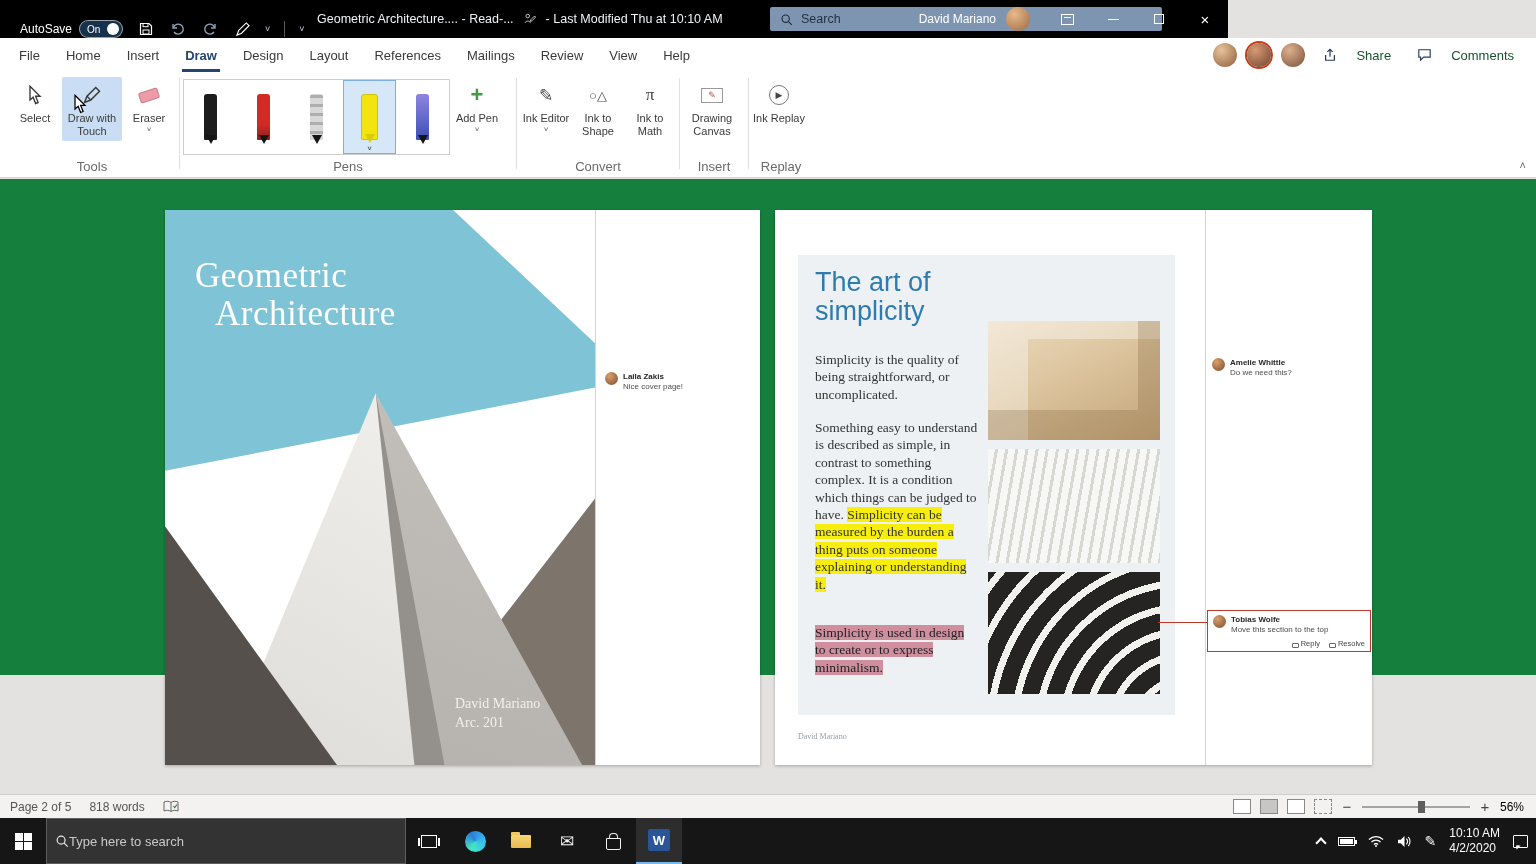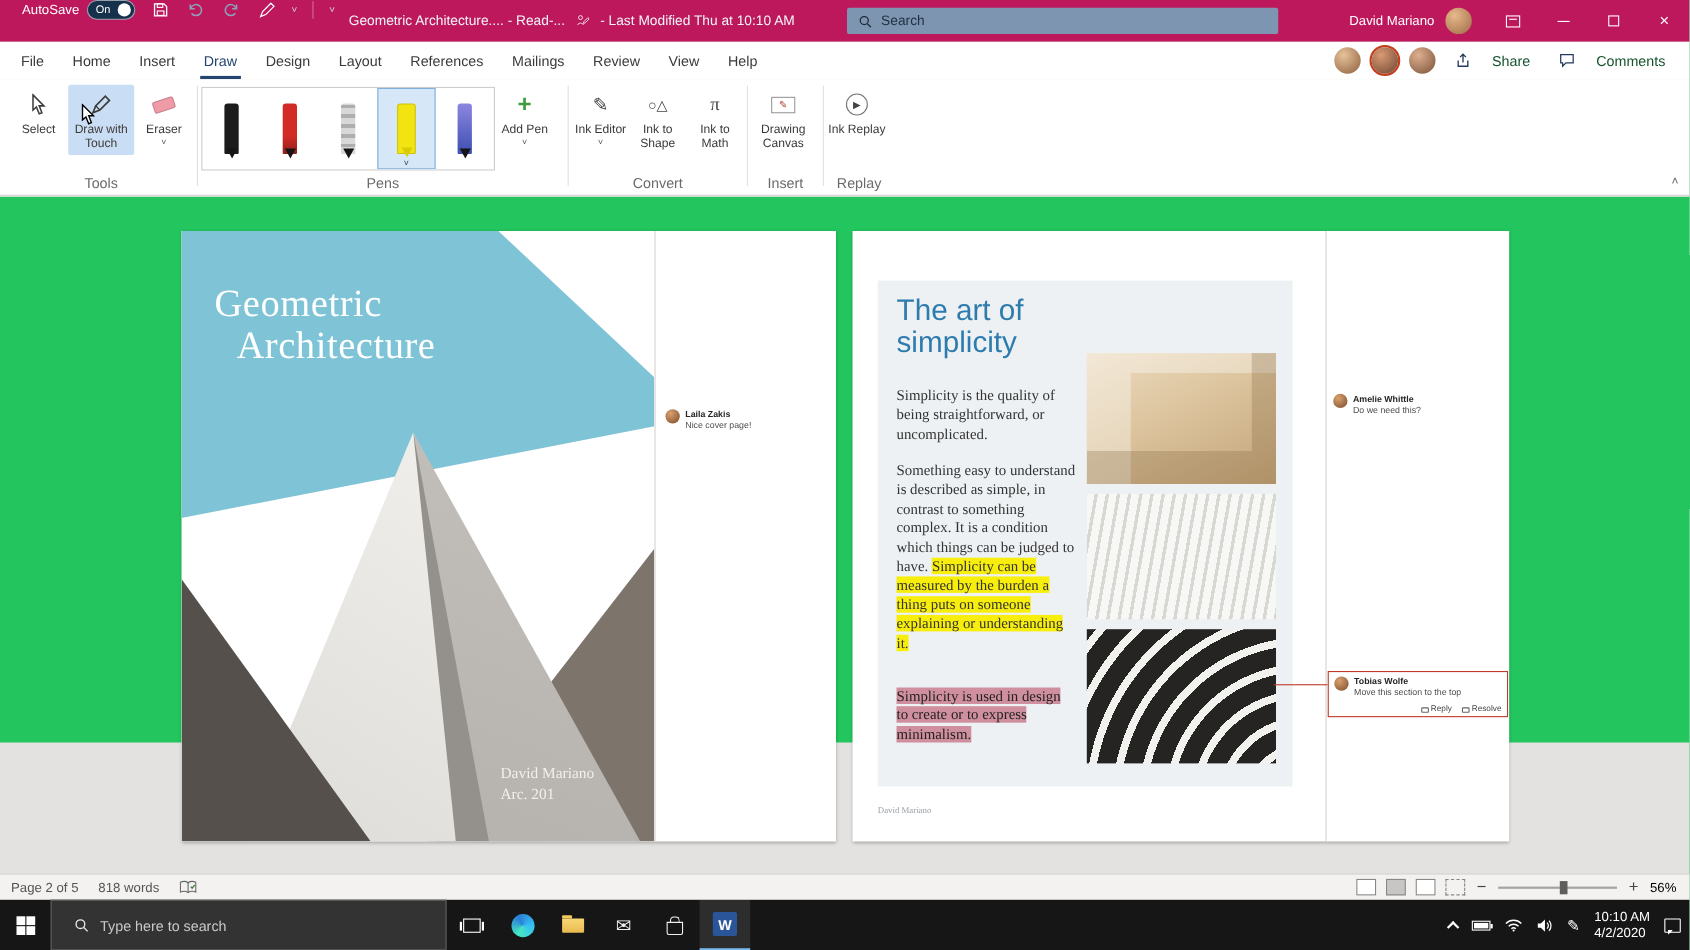--- a/index.html
+++ b/index.html
@@ -1,20 +1,20 @@
 <!DOCTYPE html>
 <html><head>
 <meta charset="utf-8">
 <style>
   *{margin:0;padding:0;box-sizing:border-box}
   html,body{width:1536px;height:864px;overflow:hidden}
   body{font-family:"Liberation Sans",sans-serif;position:relative;background:#e3e2e0}
 
   
-  .titlebar{position:absolute;top:0;left:0;width:1536px;height:38px;background:#be185d;color:#fff;display:flex;align-items:flex-start}
+  .titlebar{position:absolute;top:0;left:0;width:1228px;height:38px;background:#000000;color:#fff;display:flex;align-items:flex-end}
   .tb-left{display:flex;align-items:center;padding-left:20px;gap:14px}
   .tb-autosave{display:flex;align-items:center;gap:7px;font-size:12px}
   .tb-toggle{width:44px;height:18px;border-radius:9px;background:#16314b;border:1px solid rgba(255,255,255,.55);display:flex;align-items:center;justify-content:space-between;padding:0 3px;cursor:pointer}
   .tb-toggle-text{font-size:10px;padding-left:4px}
   .tb-toggle-knob{width:12px;height:12px;border-radius:50%;background:#fff}
   .tb-ic{width:18px;height:18px;display:inline-flex;align-items:center;justify-content:center}
   .tb-sep{width:1px;height:16px;background:rgba(255,255,255,.35)}
   .tb-chev{font-size:9px;color:#cfdcea}
   .tb-title{position:absolute;left:317px;top:0;height:38px;display:flex;align-items:center;gap:7px;font-size:12.5px;color:#f0f4f8;white-space:nowrap}
   .tb-search{position:absolute;left:770px;top:7px;width:392px;height:24px;background:#7e95b2;border-radius:2px;display:flex;align-items:center;gap:8px;padding-left:10px}
@@ -26,21 +26,21 @@
   .winbtn{width:46px;height:38px;display:flex;align-items:center;justify-content:center;cursor:pointer}
   .win-min{width:11px;height:1px;background:#fff}
   .win-max{width:10px;height:10px;border:1px solid #fff}
   .win-close{font-size:15px;line-height:1}
   .win-switch{width:13px;height:11px;border:1px solid #fff;position:relative}
   .win-switch::after{content:"";position:absolute;left:2px;top:2px;width:7px;height:1px;background:#fff}
 
   
   .tabrow{position:absolute;top:38px;left:0;width:1536px;height:34px;background:#ffffff;display:flex;align-items:stretch;padding-left:6px}
   .rtab{font-size:13px;color:#3b3a39;display:flex;align-items:center;padding:0 13px;cursor:pointer;position:relative}
-  .rtab.active{color:#24456e;font-weight:normal}
+  .rtab.active{color:#24456e;font-weight:bold}
   .rtab.active::after{content:"";position:absolute;left:10px;right:10px;bottom:0;height:3px;background:#24456e}
   .tabrow-right{position:absolute;right:14px;top:0;height:34px;display:flex;align-items:center;gap:10px}
   .mini-avatar{width:24px;height:24px;border-radius:50%;cursor:pointer}
   .av1{background:radial-gradient(circle at 35% 30%,#e6c29a,#8d5f3d)}
   .av2{background:radial-gradient(circle at 35% 30%,#d89a74,#6e4530);box-shadow:0 0 0 2px #c43e1c}
   .av3{background:radial-gradient(circle at 35% 30%,#ddb08f,#7a4f36)}
   .tr-btn{display:flex;align-items:center;gap:19px;font-size:13px;color:#14532d;cursor:pointer;padding:0 8px}
 
   
   .ribbon{position:absolute;top:72px;left:0;width:1536px;height:106px;background:#ffffff;border-bottom:1px solid #d4d2cf;display:flex;align-items:stretch;padding-left:8px}
@@ -67,21 +67,21 @@
   .p-hl{width:17px;background:#f2e410;border:1px solid #cfc40c}
   .p-hl::after{border-top-color:#d9cb08}
   .p-galaxy{background:linear-gradient(180deg,#8e86e0,#3c4fb2)}
   .add-plus{font-size:22px;font-weight:bold;color:#3f9b3f;line-height:1}
   .ic-sym{font-size:17px;color:#444}
   .canvas-ic{width:22px;height:15px;border:1px solid #9a9a9a;display:flex;align-items:center;justify-content:center;font-size:9px;color:#b04a3e}
   .replay-ic{width:20px;height:20px;border:1px solid #777;border-radius:50%;display:flex;align-items:center;justify-content:center;font-size:9px;color:#444}
   .ribbon-collapse{position:absolute;right:10px;bottom:6px;font-size:11px;color:#666;cursor:pointer}
 
   
-  .canvas{position:absolute;top:179px;left:0;width:1536px;height:496px;background:#22c55e}
+  .canvas{position:absolute;top:179px;left:0;width:1536px;height:496px;background:#15803d}
   .sheet{position:absolute;top:31px;height:555px;background:#fff;box-shadow:0 1px 3px rgba(0,0,0,.28)}
   .sheet1{left:165px;width:595px}
   .sheet2{left:775px;width:597px}
   .sheet-divider{position:absolute;left:430px;top:0;bottom:0;width:1px;background:#d6d4d2}
 
   
   .cover{position:absolute;left:0;top:0;width:430px;height:555px;overflow:hidden}
   .cov{position:absolute;inset:0}
   .cov-teal{background:#7fc4d6;clip-path:polygon(0 0,67% 0,100% 24%,100% 32%,0 47%)}
   .cov-brown{background:#7d746c;clip-path:polygon(100% 52%,100% 100%,52% 100%)}
@@ -132,21 +132,21 @@
   .zoom-slider{position:relative;width:108px;height:14px;cursor:pointer}
   .zoom-track{position:absolute;left:0;right:0;top:6px;height:2px;background:#a6a4a2}
   .zoom-thumb{position:absolute;left:52%;top:1px;width:7px;height:12px;background:#605e5c}
   .zoom-pct{font-size:12px;color:#000000;cursor:pointer}
 
   
   .taskbar{position:absolute;top:818px;left:0;width:1536px;height:46px;background:#161616;display:flex;align-items:stretch;color:#fff}
   .tk-slot{width:46px;display:flex;align-items:center;justify-content:center;cursor:pointer;position:relative}
   .winlogo{display:grid;grid-template-columns:8px 8px;grid-template-rows:8px 8px;gap:1px}
   .winlogo span{background:#fff}
-  .tk-search{width:360px;background:#333333;border:1px solid #5e5e5e;display:flex;align-items:center;gap:10px;padding-left:20px;margin:0;cursor:text}
+  .tk-search{width:360px;background:#333333;border:1px solid #5e5e5e;display:flex;align-items:center;padding-left:8px;margin:0;cursor:text}
   .tk-search input{background:transparent;border:0;outline:0;color:#ddd;font-size:13px;width:290px;font-family:"Liberation Sans",sans-serif}
   .tk-search input::placeholder{color:#c9c9c9}
   .taskview-ic{width:16px;height:13px;border:1px solid #fff;position:relative}
   .taskview-ic::before{content:"";position:absolute;left:-4px;top:2px;width:2px;height:8px;background:#fff}
   .taskview-ic::after{content:"";position:absolute;right:-4px;top:2px;width:2px;height:8px;background:#fff}
   .edge-ic{width:21px;height:21px;border-radius:50%;background:conic-gradient(from 210deg,#45e6c0,#2b7dd8,#35c1f1,#45e6c0)}
   .folder-ic{width:20px;height:13px;background:linear-gradient(#f8d775,#e9b94f);border-radius:1px;position:relative}
   .folder-ic::before{content:"";position:absolute;left:0;top:-3px;width:9px;height:3px;background:#f2c95e;border-radius:1px 1px 0 0}
   .mail-ic{font-size:17px;color:#f0f0f0;line-height:1}
   .bag-ic{width:15px;height:12px;border:1.5px solid #f0f0f0;border-radius:0 0 2px 2px;position:relative;margin-top:5px}

